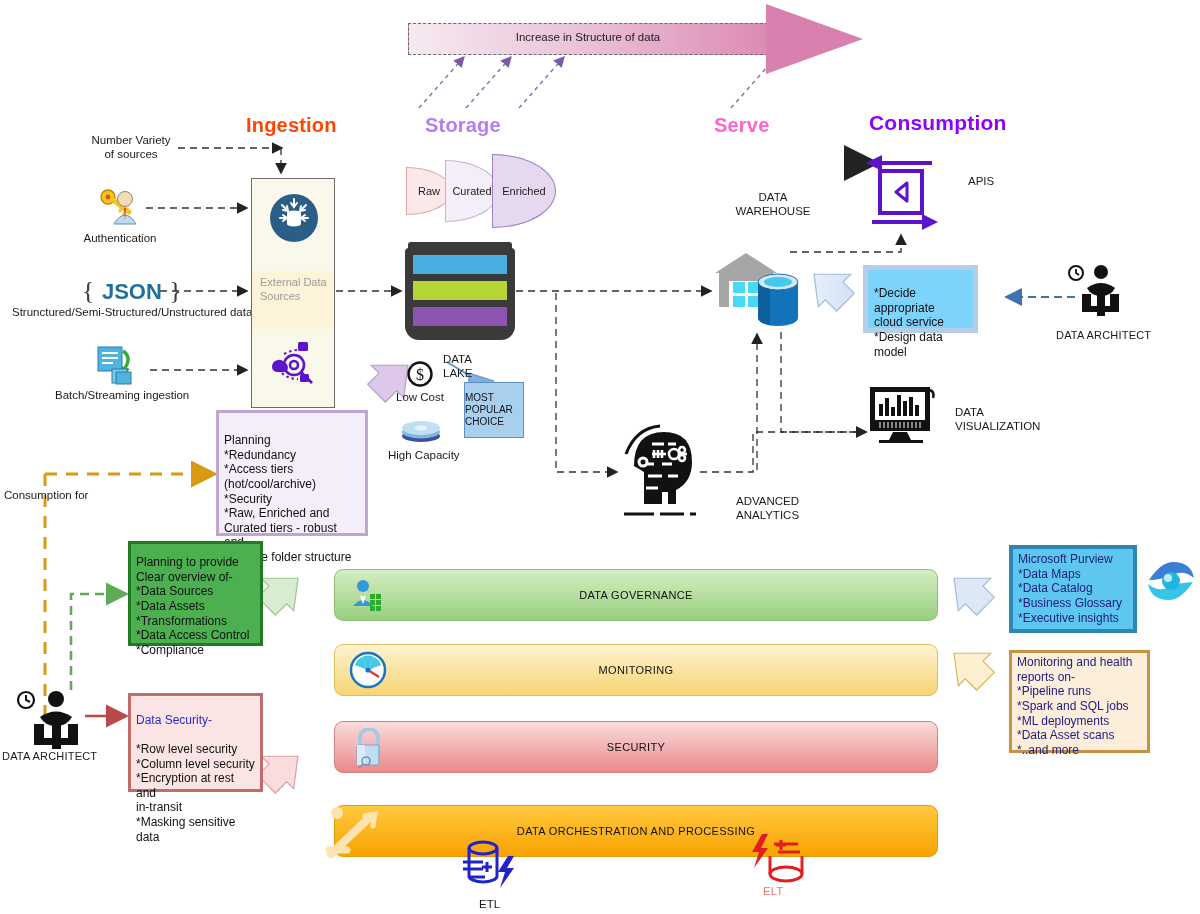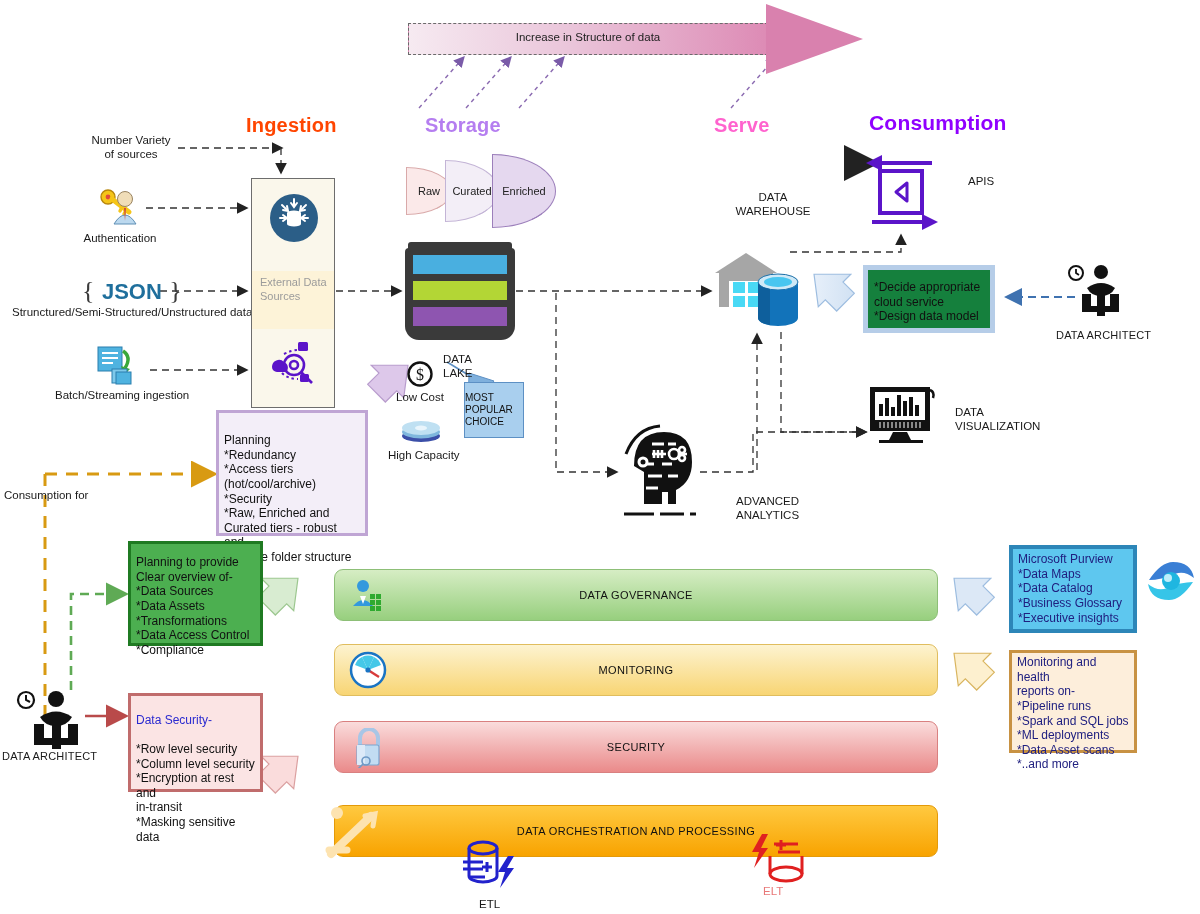--- a/index.html
+++ b/index.html
@@ -60,25 +60,25 @@
 
   
   .note{position:absolute;box-sizing:border-box;font-size:12px;line-height:1.22;white-space:pre-line;}
   #note-planning{left:216px;top:410px;width:152px;height:126px;background:#f3eef8;
                  border:3px solid #bfa5d4;padding:20px 5px;color:#111;}
   #note-gov{left:128px;top:541px;width:135px;height:105px;background:#4caf50;
             border:3px solid #1f7a22;padding:11px 5px;color:#111;}
   #note-sec{left:128px;top:693px;width:135px;height:99px;background:#fbe4e4;
             border:3px solid #c06c6c;padding:2px 5px;color:#111;}
   #note-sec .hd{color:#2a2ad0;}
-  #note-cloud{left:863px;top:265px;width:132px;height:68px;background:#15803d;
-              border:5px solid #b6cde8;padding:10px 6px;color:#111;}
+  #note-cloud{left:863px;top:265px;width:115px;height:68px;background:#7dd3fc;
+              border:5px solid #b6cde8;padding:16px 6px;color:#111;}
   #note-purview{left:1009px;top:545px;width:128px;height:88px;background:#5ec7ef;
                 border:4px solid #2d86b8;padding:3px 5px;color:#202080;}
-  #note-monitor{left:1009px;top:650px;width:128px;height:103px;background:#fdeedb;
+  #note-monitor{left:1009px;top:650px;width:141px;height:103px;background:#fdeedb;
                 border:3px solid #c89243;padding:2px 5px;color:#202080;}
 
   
   .bar{position:absolute;left:334px;width:602px;height:50px;border-radius:9px;
        display:flex;align-items:center;justify-content:center;
        font-size:11px;letter-spacing:.35px;color:#111;}
   #bar-gov{top:569px;background:linear-gradient(180deg,#d6edc4 0%,#97cf7e 100%);border:1px solid #8dbf77;}
   #bar-mon{top:644px;background:linear-gradient(180deg,#fdf3d0 0%,#f8d574 100%);border:1px solid #e0bd5e;}
   #bar-sec{top:721px;background:linear-gradient(180deg,#fadcdc 0%,#ea8a8a 100%);border:1px solid #d98080;}
   #bar-orc{top:805px;background:linear-gradient(180deg,#ffc940 0%,#f8a300 100%);border:1px solid #e49a09;}

